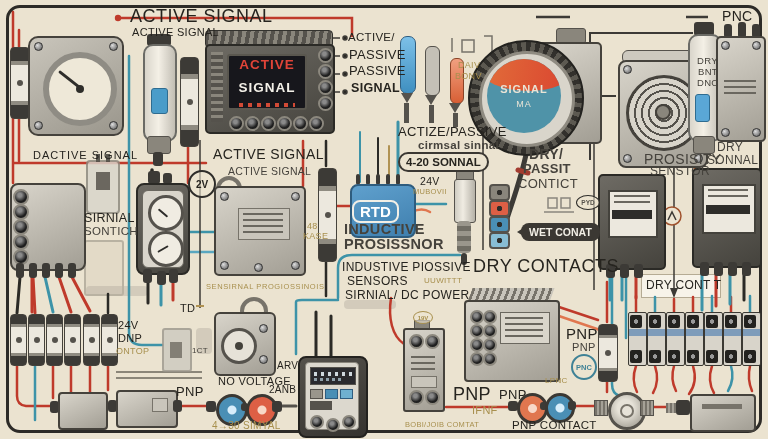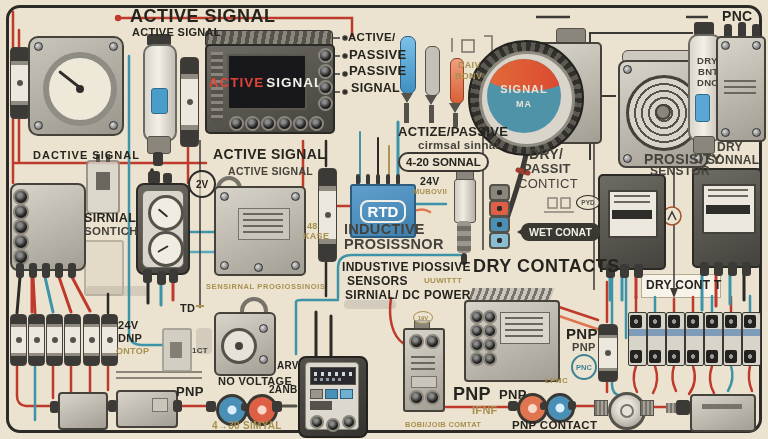--- a/index.html
+++ b/index.html
@@ -2,21 +2,21 @@
 <html><head>
 <meta charset="utf-8">
 <style>
   html,body{margin:0;padding:0;background:#d8d0bd}
   #stage{position:relative;width:768px;height:439px;background:#ebe3d0;font-family:"Liberation Sans",sans-serif;overflow:hidden;color:#26241f}
   .abs{position:absolute}
   .frame{position:absolute;left:6px;top:5px;right:6px;bottom:6px;border:3px solid #2d2b27;border-radius:14px;background:linear-gradient(160deg,#ece4d1,#e6decا 70%,#e7dfcb);z-index:0}
   .under{z-index:1}
   #wires{position:absolute;left:0;top:0;z-index:2}
   .dev{position:absolute;z-index:3}
-  .lbl{position:absolute;z-index:5;white-space:nowrap;font-weight:700;color:#26241f;line-height:1;letter-spacing:.3px}
+  .lbl{position:absolute;z-index:5;white-space:nowrap;font-weight:400;color:#26241f;line-height:1;letter-spacing:.3px}
   .mid{color:#45423c}.tan{color:#a8904e}
   .box{border:2px solid #45423c;border-radius:5px;background:linear-gradient(155deg,#d8d4ca,#a29e94)}
   .darkbox{border:2px solid #2b2a26;border-radius:5px;background:linear-gradient(155deg,#6e6b64,#45433d)}
   .screw{position:absolute;width:7px;height:7px;border-radius:50%;background:radial-gradient(circle at 35% 35%,#ddd,#555);border:1px solid #333}
   .port{position:absolute;border-radius:50%;background:radial-gradient(circle at 40% 35%,#8a8a8a 18%,#1f1f1f 60%);border:2px solid #8c887e}
   .cap{position:absolute;background:#3c3a36;border-radius:3px}
   .fuse{position:absolute;border:1.5px solid #45423c;border-radius:4px;background:linear-gradient(180deg,#3c3a36 0 18%,#8f8b81 18% 24%,#ece8de 24% 76%,#8f8b81 76% 82%,#3c3a36 82%)}
   .fuse::before{content:"";position:absolute;left:50%;top:50%;width:6px;height:6px;margin:-3px;border-radius:50%;background:#55524c}
   .brk{position:absolute;width:17px;height:52px;border:1.5px solid #3c3a34;border-radius:2px;background:linear-gradient(180deg,#d8d4ca 0 31%,#7e9cba 31% 44%,#d8d4ca 44%)}
   .brk::before,.brk::after{content:"";position:absolute;left:1px;width:12px;height:13px;border-radius:2px;background:radial-gradient(circle,#999 2px,#23221f 2.5px)}
@@ -179,21 +179,21 @@
   <div class="dev" style="left:143px;top:44px;width:30px;height:94px;border:2px solid #6b6b66;border-radius:10px;background:linear-gradient(90deg,#d9d5cb,#f4f0e6 45%,#c2beb4)">
     <div class="abs" style="left:6px;top:42px;width:15px;height:24px;background:#4a9cc9;border:1px solid #2f6c90;border-radius:3px"></div>
   </div>
   <div class="dev" style="left:147px;top:136px;width:22px;height:16px;background:#8a867c;border:1.5px solid #55524c;border-radius:3px"></div>
   <div class="dev cap" style="left:153px;top:152px;width:10px;height:14px"></div>
   <div class="dev fuse" style="left:180px;top:57px;width:17px;height:88px"></div>
 
   <div class="dev" style="left:205px;top:30px;width:126px;height:16px;border-radius:4px;background:repeating-linear-gradient(100deg,#55524c 0 4px,#8a867c 4px 8px);border:1.5px solid #33322e"></div>
   <div class="dev darkbox" style="left:205px;top:44px;width:126px;height:86px">
     <div class="abs" style="left:4px;top:6px;width:12px;height:70px;background:repeating-linear-gradient(180deg,#8a867c 0 3px,#55524c 3px 7px)"></div>
-    <div class="abs" style="left:20px;top:8px;width:76px;height:52px;background:#17171c;border:2px solid #5a574f;border-radius:3px;display:flex;flex-direction:row;align-items:center;justify-content:center;gap:2px">
+    <div class="abs" style="left:20px;top:8px;width:76px;height:52px;background:#17171c;border:2px solid #5a574f;border-radius:3px;display:flex;flex-direction:column;align-items:center;justify-content:center;gap:8px">
       <span style="color:#e04438;font-weight:800;font-size:13.5px;letter-spacing:1px">ACTIVE</span>
       <span style="color:#f3f0e8;font-weight:800;font-size:13.5px;letter-spacing:1px">SIGNAL</span>
       <div style="width:56px;height:4px;background:repeating-linear-gradient(90deg,#d24a35 0 4px,transparent 4px 9px)"></div>
     </div>
     <span class="port" style="left:22px;top:70px;width:11px;height:11px"></span>
     <span class="port" style="left:38px;top:70px;width:11px;height:11px"></span>
     <span class="port" style="left:54px;top:70px;width:11px;height:11px"></span>
     <span class="port" style="left:70px;top:70px;width:11px;height:11px"></span>
     <span class="port" style="left:86px;top:70px;width:11px;height:11px"></span>
     <span class="port" style="left:102px;top:70px;width:11px;height:11px"></span>
@@ -213,21 +213,21 @@
   <div class="dev ptip" style="left:449px;top:103px"></div>
   <div class="dev" style="left:453px;top:113px;width:5px;height:14px;background:#55524c"></div>
 
   <div class="dev" style="left:556px;top:28px;width:28px;height:14px;background:#8a867c;border:1.5px solid #55524c;border-radius:3px"></div>
   <div class="dev box" style="left:538px;top:42px;width:60px;height:98px"></div>
   <div class="dev" style="left:468px;top:40px;width:112px;height:112px;border-radius:50%;background:repeating-conic-gradient(#32302c 0 5deg,#5c5951 5deg 10deg);border:2px solid #23221f"></div>
   <div class="dev" style="left:479px;top:51px;width:90px;height:90px;border-radius:50%;background:#d9d5cb;border:3px solid #8f8b81"></div>
   <div class="dev" style="left:487px;top:59px;width:74px;height:74px;border-radius:50%;background:#4f93a8;overflow:hidden">
     <div class="abs" style="left:-8px;top:-10px;width:92px;height:42px;background:linear-gradient(100deg,#e2703a,#da4430);border-radius:0 0 45% 55%"></div>
     <div class="abs" style="left:0;top:24px;width:74px;text-align:center;color:#e9e4d6;font-weight:800;font-size:11px;letter-spacing:1px">SIGNAL</div>
-    <div class="abs" style="left:0;top:40px;width:74px;text-align:center;color:#e9e4d6;font-weight:700;font-size:9px;letter-spacing:1px">MA</div>
+    <div class="abs" style="left:0;top:40px;width:74px;text-align:center;color:#e9e4d6;font-weight:400;font-size:9px;letter-spacing:1px">MA</div>
   </div>
 
   <div class="dev" style="left:622px;top:50px;width:78px;height:12px;background:#cdc9bf;border:1.5px solid #55524c;border-radius:6px"></div>
   <div class="dev box" style="left:618px;top:60px;width:86px;height:104px;border-radius:8px">
     <span class="screw" style="left:3px;top:3px"></span>
     <span class="screw" style="right:3px;top:3px"></span>
     <span class="screw" style="left:3px;bottom:3px"></span>
     <span class="screw" style="right:3px;bottom:3px"></span>
     <div class="abs" style="left:6px;top:13px;width:70px;height:70px;border-radius:50%;border:3px solid #45423c;background:repeating-radial-gradient(circle at 50% 50%,#55524c 0 2px,#d8d4ca 2px 7px)"></div>
     <div class="abs" style="left:35px;top:42px;width:12px;height:12px;border-radius:50%;background:#8a867c;border:2px solid #45423c"></div>
@@ -295,21 +295,21 @@
         <div class="abs bars" style="left:4px;top:4px;width:40px;height:20px"></div>
       </div>
   </div>
   <div class="dev fuse" style="left:318px;top:168px;width:17px;height:92px"></div>
 
   <div class="dev cap" style="left:356px;top:174px;width:4px;height:11px"></div>
   <div class="dev cap" style="left:366px;top:174px;width:4px;height:11px"></div>
   <div class="dev cap" style="left:376px;top:174px;width:4px;height:11px"></div>
   <div class="dev cap" style="left:386px;top:174px;width:4px;height:11px"></div>
   <div class="dev cap" style="left:396px;top:174px;width:4px;height:11px"></div>
-  <div class="dev" style="left:350px;top:184px;width:62px;height:50px;background:linear-gradient(160deg,#5fa0cd,#3f7fae);border:2px solid #2e5c7e;border-radius:3px;display:flex;align-items:center;justify-content:center">
+  <div class="dev" style="left:350px;top:184px;width:62px;height:50px;background:linear-gradient(160deg,#5fa0cd,#3f7fae);border:2px solid #2e5c7e;border-radius:8px;display:flex;align-items:center;">
     <span style="border:2.5px solid #f2efe6;border-radius:8px;color:#fff;font-weight:800;font-size:15px;padding:1px 6px">RTD</span>
   </div>
 
   <div class="dev" style="left:456px;top:168px;width:16px;height:11px;background:#8a867c;border:1px solid #55524c"></div>
   <div class="dev" style="left:454px;top:179px;width:20px;height:42px;background:linear-gradient(90deg,#cfccc2,#f0ece2 40%,#b5b1a7);border:1.5px solid #55524c;border-radius:3px"></div>
   <div class="dev" style="left:457px;top:221px;width:14px;height:32px;border-radius:4px;background:repeating-linear-gradient(180deg,#9a968c 0 5px,#706d64 5px 10px)"></div>
   <div class="dev cap" style="left:461px;top:253px;width:6px;height:12px"></div>
   <div class="dev ind" style="left:489px;top:184px;background:radial-gradient(circle,#2e2d2a 2.5px,#8a867c 3px)"></div>
   <div class="dev ind" style="left:489px;top:200px;background:radial-gradient(circle,#2e2d2a 2.5px,#dd5f45 3px)"></div>
   <div class="dev ind" style="left:489px;top:216px;background:radial-gradient(circle,#2e2d2a 2.5px,#4a8fb5 3px)"></div>

